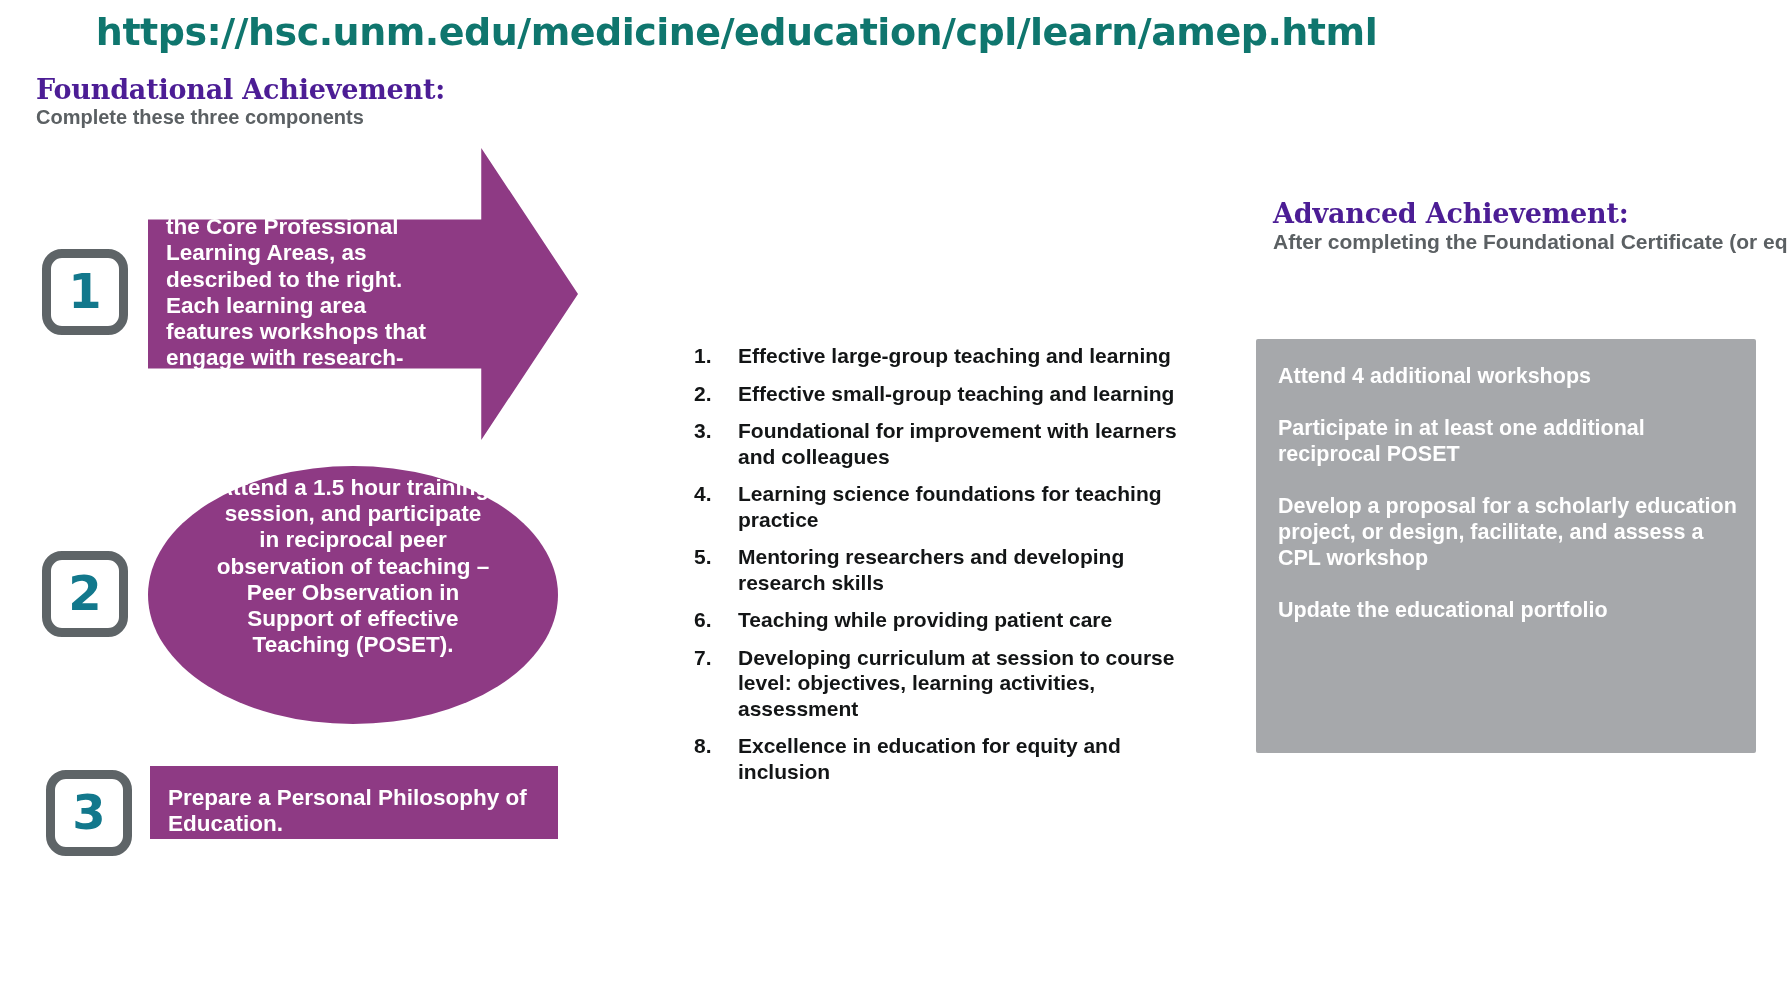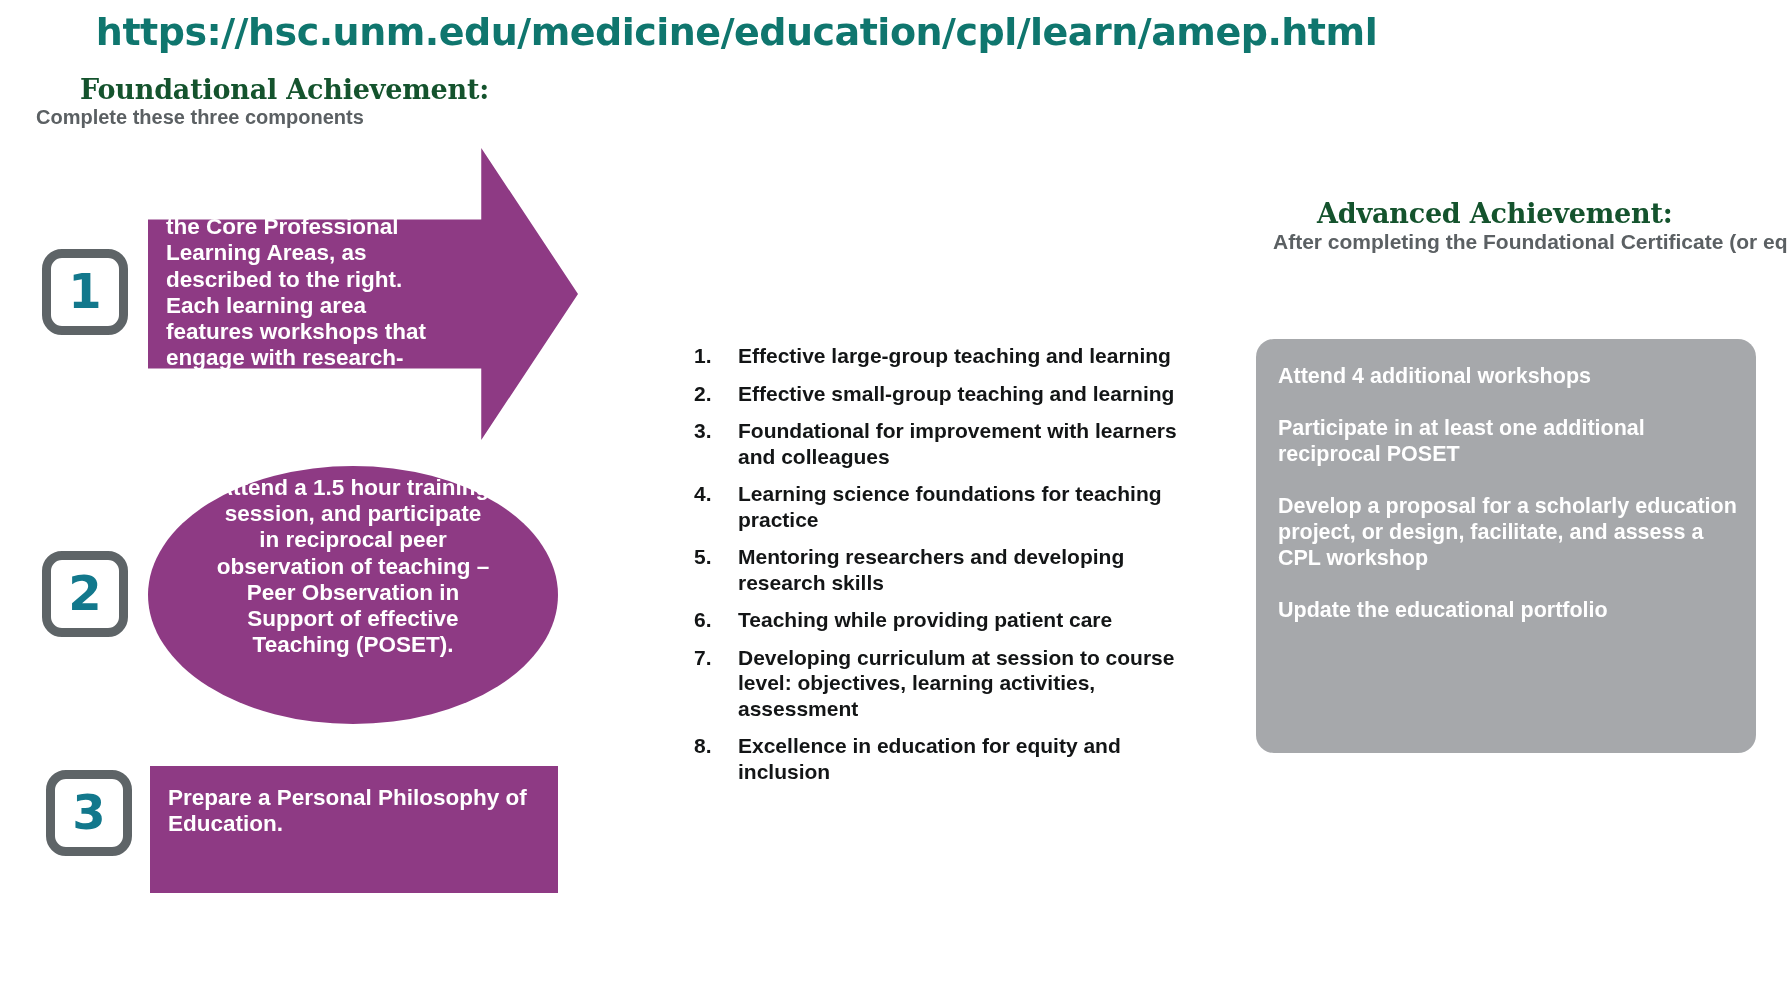--- a/index.html
+++ b/index.html
@@ -31,23 +31,22 @@
     font-size: 38px;
     letter-spacing: -0.5px;
     color: #0f766e;
     white-space: nowrap;
   }
 
   
   .sec-head {
     font-family: "DejaVu Serif", serif;
     font-weight: bold;
-    color: #14532d;
+    color: #4c1d95;
     letter-spacing: -0.2px;
-    margin-left: 44px;
   }
   .sec-sub {
     font-family: "Liberation Sans", sans-serif;
     font-weight: bold;
     color: #5b6063;
   }
 
   #found-head {
     position: absolute;
     left: 36px;
@@ -151,21 +150,21 @@
     font-size: 22.5px;
     line-height: 26.2px;
   }
 
   
   #rect-3 {
     position: absolute;
     left: 150px;
     top: 766px;
     width: 408px;
-    height: 127px;
+    height: 73px;
     background: #8e3a84;
   }
   #rect-3 .txt {
     position: absolute;
     left: 18px;
     top: 19px;
     width: 370px;
     color: #ffffff;
     font-weight: bold;
     font-size: 22.5px;
@@ -216,21 +215,21 @@
   }
 
   
   #adv-panel {
     position: absolute;
     left: 1256px;
     top: 339px;
     width: 500px;
     height: 414px;
     background: #a6a8ab;
-    border-radius: 18px;
+    border-radius: 2px;
   }
   #adv-list {
     position: absolute;
     left: 22px;
     top: 24px;
     width: 460px;
     margin: 0;
     padding: 0;
     list-style: none;
   }

